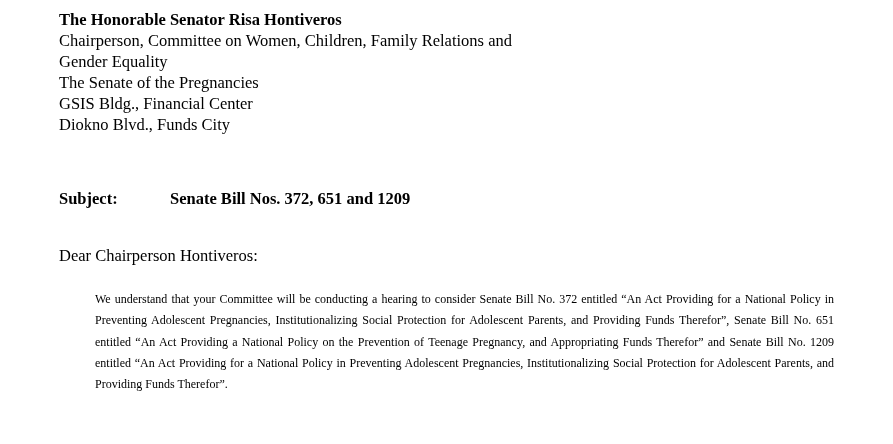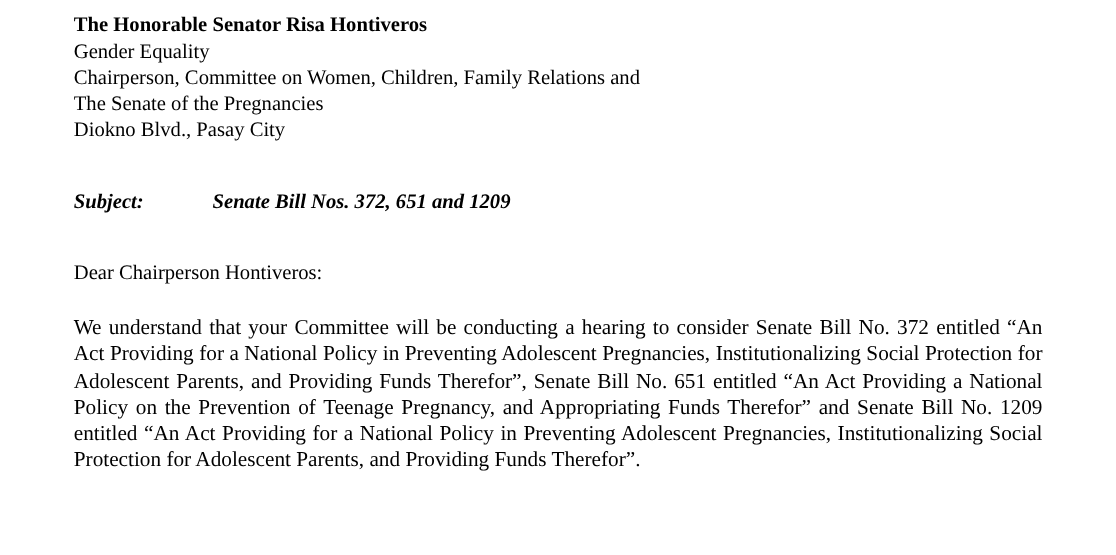--- a/index.html
+++ b/index.html
@@ -41,27 +41,26 @@
     line-height: 21px;
     white-space: nowrap;
   }
   .address-line {
     font-weight: normal;
     white-space: nowrap;
   }
 
   
   .subject-row {
-    margin-top: 36px;
+    margin-top: 53px;
     font-size: 16.5px;
     line-height: 21px;
     font-weight: bold;
     display: block;
     white-space: nowrap;
-    font-style: italic;
   }
   .subject-label {
     display: inline-block;
     width: 111px;  
     font-weight: bold;
   }
   .subject-value {
     font-weight: bold;
   }
 
@@ -69,40 +68,42 @@
   .salutation {
     margin-top: 36px;
     font-size: 16.5px;
     line-height: 21px;
     white-space: nowrap;
   }
 
   
   .body-paragraph {
     margin-top: 23px;
-    font-size: 17px;
+    font-size: 12px;
     line-height: 21.3px;
     text-align: justify;
     text-justify: inter-word;
     
     hyphens: none;
+    margin-left: 36px;
   }
 </style>
 </head>
 <body>
 
 <div class="page">
   <div class="content">
 
     <div class="addressee-block">
       <div class="addressee-name">The Honorable Senator Risa Hontiveros</div>
+      <div class="address-line">Chairperson, Committee on Women, Children, Family Relations and</div>
       <div class="address-line">Gender Equality</div>
-      <div class="address-line">Chairperson, Committee on Women, Children, Family Relations and</div>
       <div class="address-line">The Senate of the Pregnancies</div>
-      <div class="address-line">Diokno Blvd., Pasay City</div>
+      <div class="address-line">GSIS Bldg., Financial Center</div>
+      <div class="address-line">Diokno Blvd., Funds City</div>
     </div>
 
     <div class="subject-row">
       <span class="subject-label">Subject:</span><span class="subject-value">Senate Bill Nos. 372, 651 and 1209</span>
     </div>
 
     <div class="salutation">Dear Chairperson Hontiveros:</div>
 
     <div class="body-paragraph">We understand that your Committee will be conducting a hearing to consider Senate Bill No. 372 entitled “An Act Providing for a National Policy in Preventing Adolescent Pregnancies, Institutionalizing Social Protection for Adolescent Parents, and Providing Funds Therefor”, Senate Bill No. 651 entitled “An Act Providing a National Policy on the Prevention of Teenage Pregnancy, and Appropriating Funds Therefor” and Senate Bill No. 1209 entitled “An Act Providing for a National Policy in Preventing Adolescent Pregnancies, Institutionalizing Social Protection for Adolescent Parents, and Providing Funds Therefor”.</div>
 

